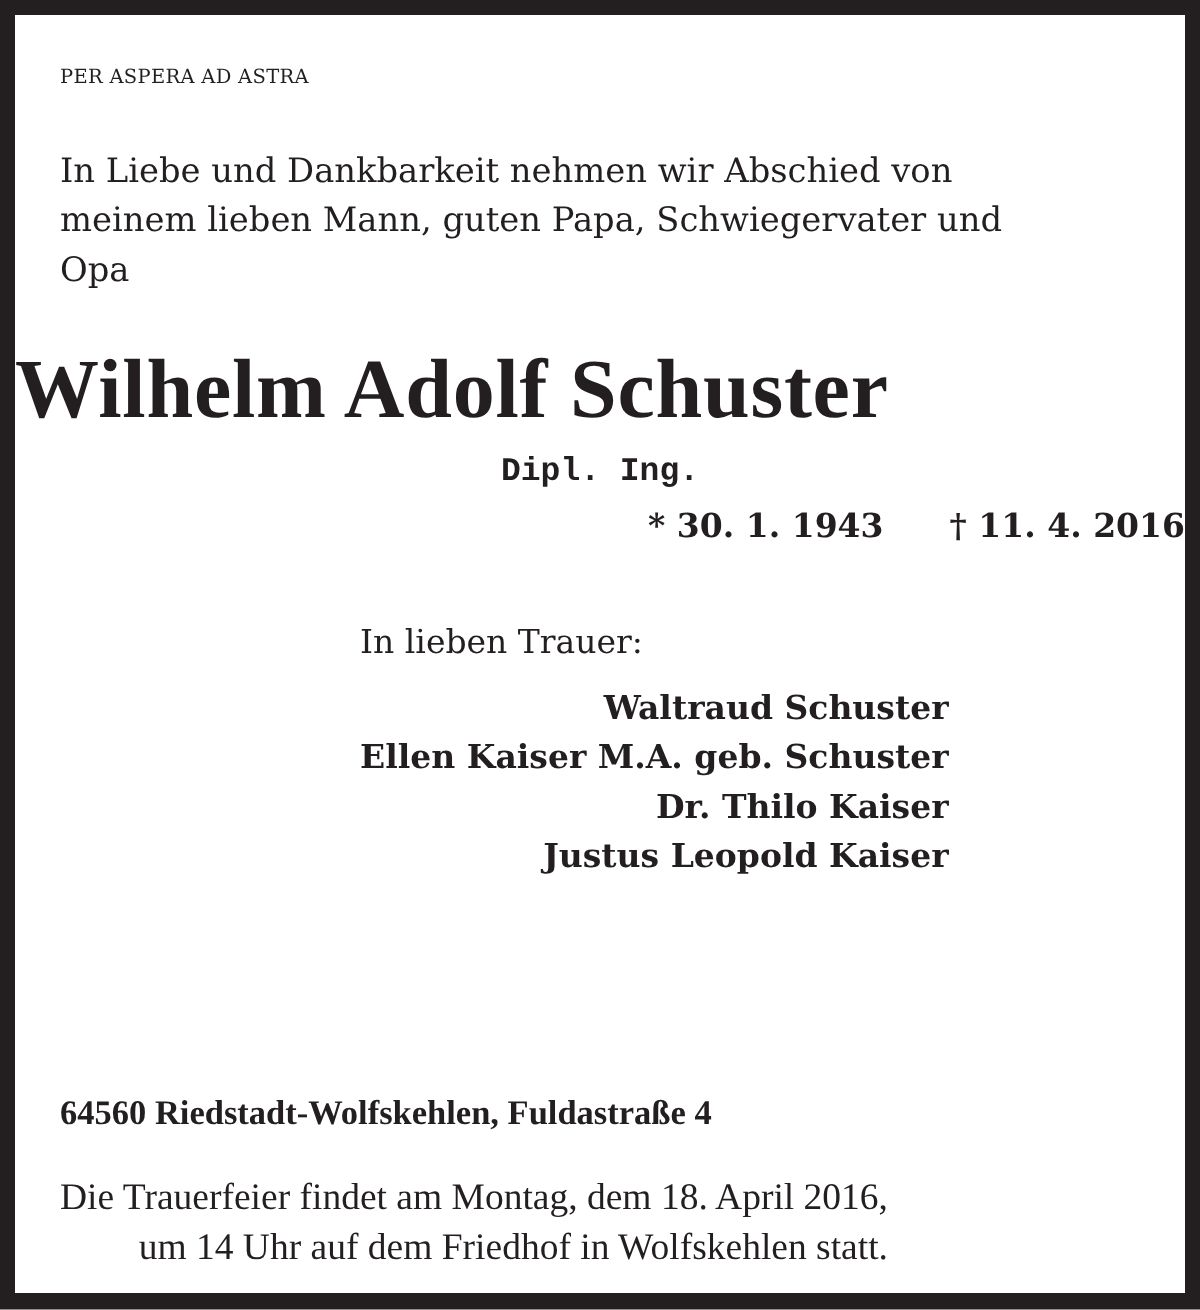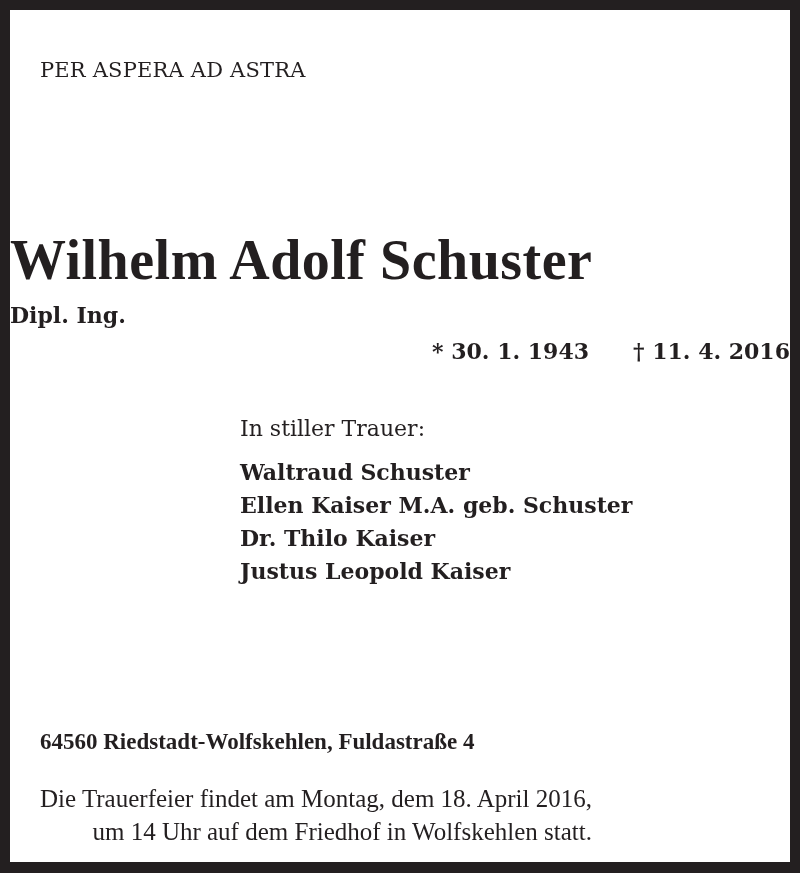--- a/index.html
+++ b/index.html
@@ -11,58 +11,63 @@
       font-family: "DejaVu Serif", "Liberation Serif", serif;
       color: #231f20;
     }
     .sheet {
       position: absolute;
       left: 10px; top: 10px;
       width: 780px; height: 852px;
       background: #ffffff;
     }
     .t { position: absolute; white-space: nowrap; }
-    .motto { left: 30px; top: 34px; font-size: 21px; letter-spacing: 0.2px; margin-top: 14px; }
+    .motto { left: 30px; top: 34px; font-size: 13px; letter-spacing: 0.2px; }
     .intro { left: 30px; top: 88px; font-size: 22.5px; line-height: 33px; white-space: normal; width: 740px; }
     .name {
       left: 0; width: 780px; top: 218px; text-align: left;
       font-family: "Liberation Serif", "DejaVu Serif", serif;
       font-weight: bold; font-size: 56px; letter-spacing: 0.5px;
     }
-    .title { left: 0; width: 780px; top: 292px; text-align: left; font-weight: bold; font-size: 22px; }
+    .title { left: 0; width: 780px; top: 292px; text-align: center; font-weight: bold; font-size: 22px; font-family: Liberation Mono, monospace; }
     .dates { left: 0; width: 780px; top: 328px; text-align: right; font-weight: bold; font-size: 22px; }
     .dates span + span { margin-left: 44px; }
     .mourn-label { left: 230px; top: 406px; font-size: 22px; }
-    .mourners { left: 230px; top: 446px; font-weight: bold; font-size: 22px; line-height: 33px; }
+    .mourners { left: 230px; top: 446px; font-weight: bold; font-size: 22px; line-height: 33px; text-align: right; }
     .mourners div { white-space: nowrap; }
     .address {
       left: 30px; top: 719px; font-size: 23px;
       font-family: "Liberation Serif", "DejaVu Serif", serif;
       font-weight: bold;
     }
     .service {
       left: 30px; top: 772px; font-size: 25px; line-height: 33px;
       font-family: "Liberation Serif", "DejaVu Serif", serif;
       text-align: right;
     }
   </style>
 </head>
 <body>
 
 <div class="sheet">
   <div class="t motto">PER ASPERA AD ASTRA</div>
 
+  <div class="t intro">
+    <div>In Liebe und Dankbarkeit nehmen wir Abschied von</div>
+    <div>meinem lieben Mann, guten Papa, Schwiegervater und</div>
+    <div>Opa</div>
+  </div>
 
   <div class="t name">Wilhelm Adolf Schuster</div>
   <div class="t title">Dipl. Ing.</div>
   <div class="t dates">
     <span>* 30. 1. 1943</span><span>† 11. 4. 2016</span>
   </div>
 
-  <div class="t mourn-label">In stiller Trauer:</div>
+  <div class="t mourn-label">In lieben Trauer:</div>
   <div class="t mourners">
     <div>Waltraud Schuster</div>
     <div>Ellen Kaiser M.A. geb. Schuster</div>
     <div>Dr. Thilo Kaiser</div>
     <div>Justus Leopold Kaiser</div>
   </div>
 
   <div class="t address">64560 Riedstadt-Wolfskehlen, Fuldastraße 4</div>
 
   <div class="t service">

